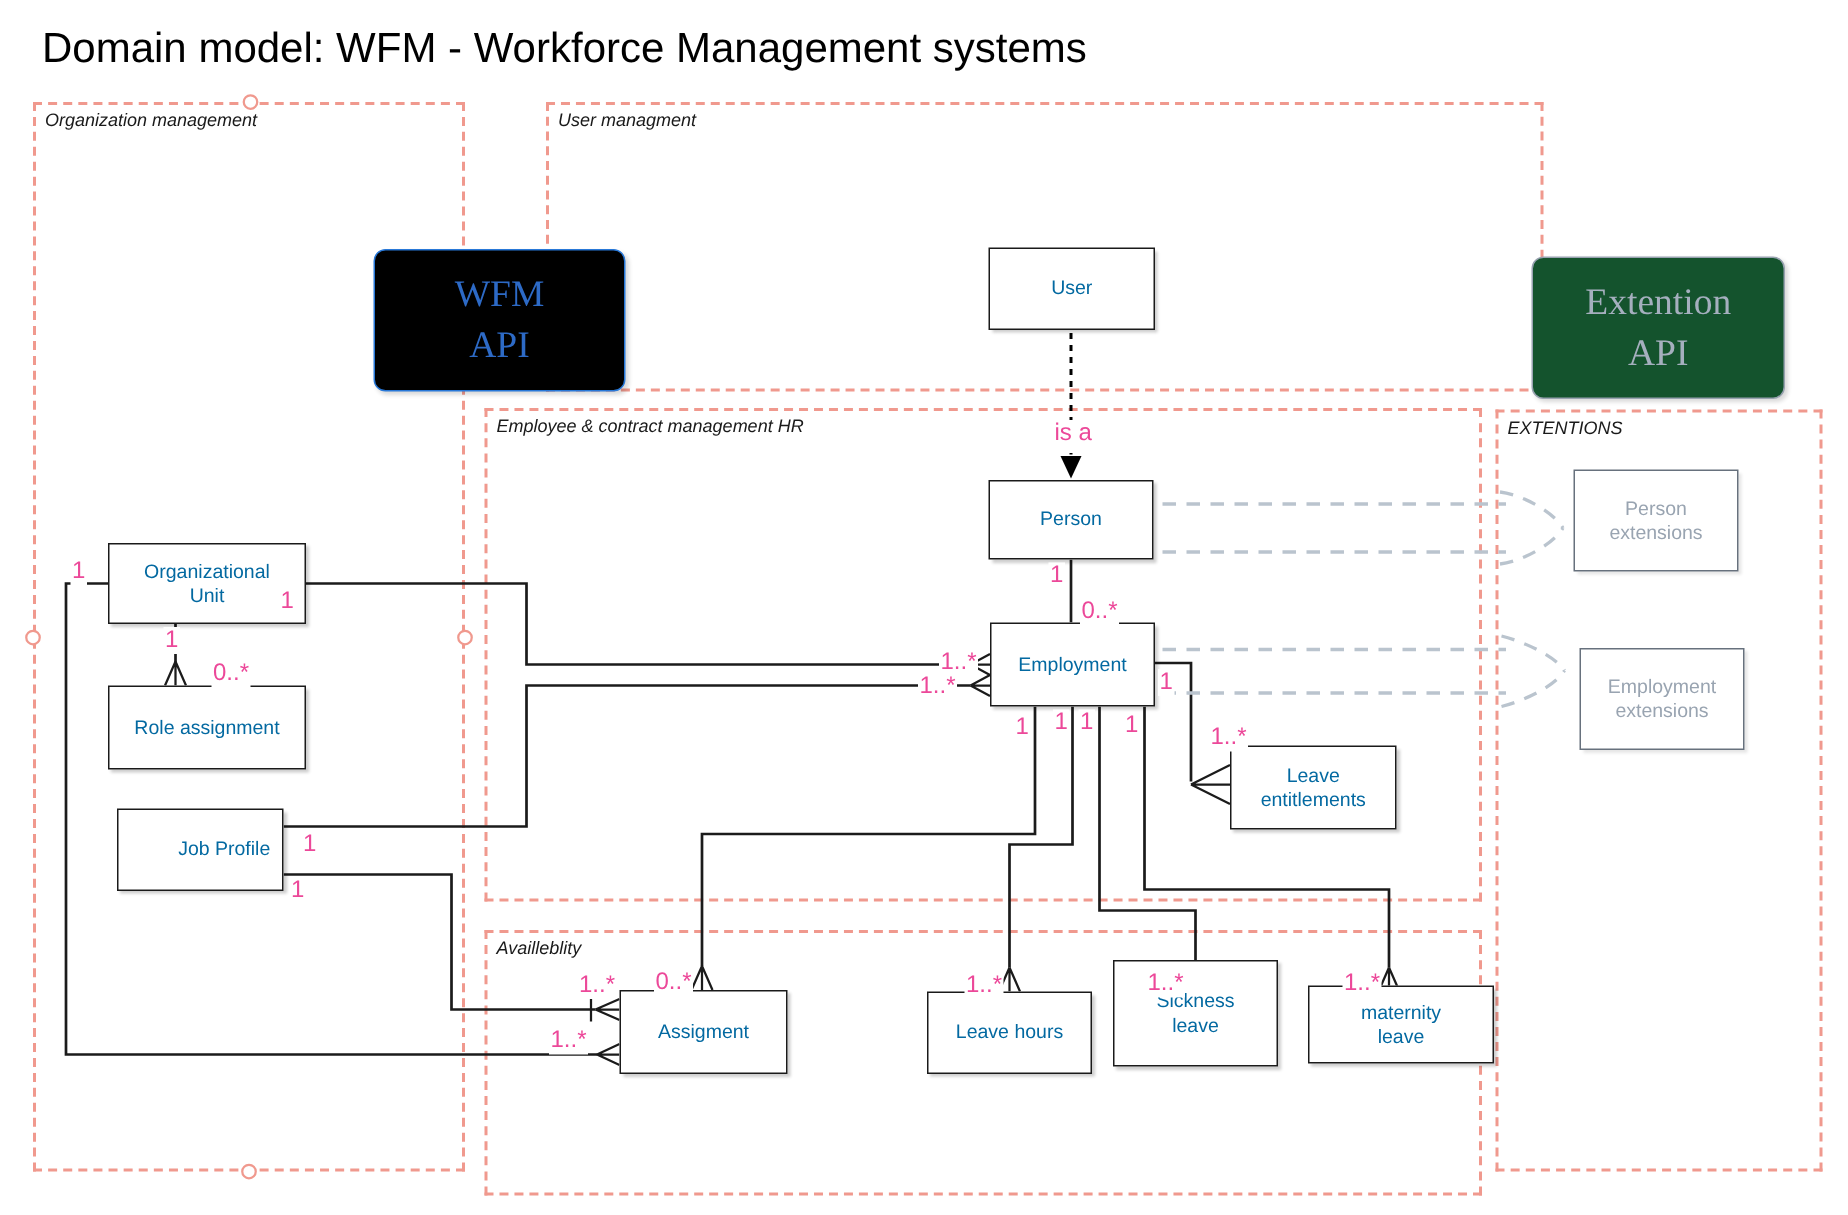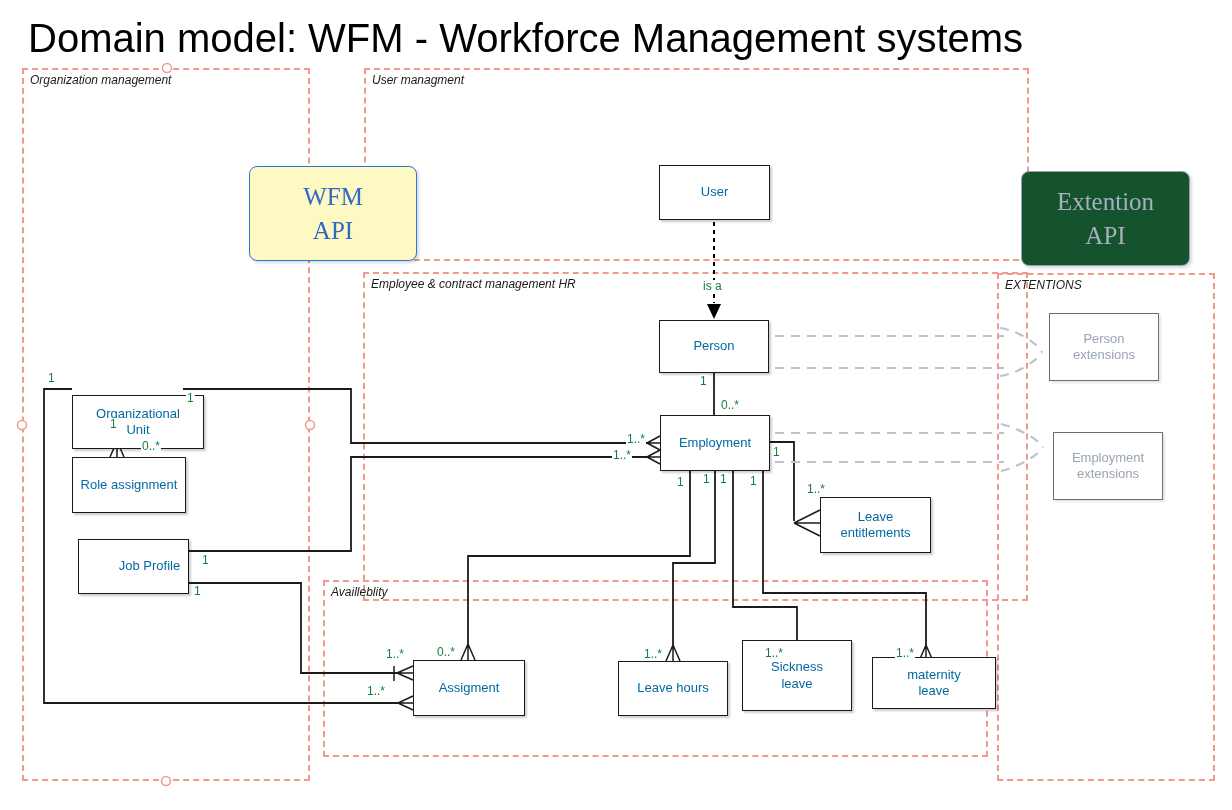--- a/index.html
+++ b/index.html
@@ -1,51 +1,51 @@
 <!DOCTYPE html>
 <html><head>
 <meta charset="utf-8">
 <style>
   html,body{margin:0;padding:0;background:#ffffff;}
   .canvas{position:relative;width:1232px;height:810px;background:#ffffff;
           font-family:"Liberation Sans",sans-serif;overflow:hidden;}
-  .title{position:absolute;left:28px;top:16px;font-size:40px;color:#000;white-space:nowrap;}
+  .title{position:absolute;left:28px;top:16px;font-size:28px;color:#000;white-space:nowrap;}
   .container{position:absolute;border:2px dashed #f0998e;box-sizing:border-box;z-index:1;}
   .container-label{position:absolute;left:6px;top:3px;font-style:italic;font-size:12px;color:#1a1a1a;white-space:nowrap;}
   .connectors{position:absolute;left:0;top:0;z-index:2;}
   .entity{position:absolute;background:#ffffff;border:1.6px solid #1a1a1a;
           box-shadow:2px 2px 2px rgba(0,0,0,0.20);box-sizing:border-box;
           display:flex;align-items:center;justify-content:center;text-align:center;
           font-size:13px;color:#0369a1;white-space:pre-line;line-height:1.25;z-index:3;}
   .entity.ghost{border:1.4px solid #67717d;color:#99a4b1;box-shadow:2px 2px 2px rgba(0,0,0,0.10);}
   .api-box{position:absolute;border-radius:8px;box-sizing:border-box;
            display:flex;align-items:center;justify-content:center;text-align:center;
            font-family:"Liberation Serif",serif;font-size:25px;white-space:pre-line;
            line-height:1.35;box-shadow:2px 2px 3px rgba(0,0,0,0.15);z-index:3;}
-  .mult-label{position:absolute;font-size:12px;color:#15803d;background:#ffffff;
+  .mult-label{position:absolute;font-size:16px;color:#ec4899;background:#ffffff;
               padding:0 1px;line-height:1.1;z-index:4;white-space:nowrap;}
 </style>
 </head>
 <body>
 
 <div class="canvas">
 
   <div class="title">Domain model: WFM - Workforce Management systems</div>
 
   <div id="container-layer">
       <div class="container" style="left: 22px; top: 68px; width: 288px; height: 713px;">
         <span class="container-label">Organization management</span>
       </div>
       <div class="container" style="left: 323px; top: 68px; width: 665px; height: 193px; margin-left: 41px;">
         <span class="container-label">User managment</span>
       </div>
-      <div class="container" style="left: 323px; top: 272px; width: 665px; height: 329px; margin-left: 40px;">
+      <div class="container" style="left: 323px; top: 272px; width: 665px; height: 329px;">
         <span class="container-label">Employee &amp; contract management HR</span>
       </div>
-      <div class="container" style="left: 323px; top: 580px; width: 665px; height: 177px;">
+      <div class="container" style="left: 323px; top: 620px; width: 665px; height: 177px;">
         <span class="container-label">Availleblity</span>
       </div>
       <div class="container" style="left: 997px; top: 273px; width: 218px; height: 508px;">
         <span class="container-label">EXTENTIONS</span>
       </div>
     </div>
 
   <svg class="connectors" width="1232" height="810">
     <g stroke="#1b1b1b" stroke-width="1.8" fill="none">
       <path d="M183,389 H351 V443 H647"></path>
@@ -85,37 +85,37 @@
       <circle cx="166" cy="781" r="4.5"></circle>
       <circle cx="22" cy="425" r="4.5"></circle>
       <circle cx="310" cy="425" r="4.5"></circle>
     </g>
   </svg>
 
   <div id="node-layer">
       <div class="entity" style="left: 659px; top: 165px; width: 111px; height: 55px;">User</div>
       <div class="entity" style="left: 659px; top: 320px; width: 110px; height: 53px;">Person</div>
       <div class="entity" style="left: 660px; top: 415px; width: 110px; height: 56px;">Employment</div>
-      <div class="entity" style="left: 72px; top: 362px; width: 132px; height: 54px; margin-top: 33px;">Organizational
+      <div class="entity" style="left: 72px; top: 362px; width: 132px; height: 54px;">Organizational
 Unit</div>
-      <div class="entity" style="left: 72px; top: 457px; width: 114px; height: 56px;">Role assignment</div>
+      <div class="entity" style="left: 72px; top: 457px; width: 132px; height: 56px;">Role assignment</div>
       <div class="entity" style="left: 78px; top: 539px; width: 111px; height: 55px; padding-left: 32px;">Job Profile</div>
       <div class="entity" style="left: 820px; top: 497px; width: 111px; height: 56px;">Leave
 entitlements</div>
       <div class="entity" style="left: 413px; top: 660px; width: 112px; height: 56px;">Assigment</div>
       <div class="entity" style="left: 618px; top: 661px; width: 110px; height: 55px;">Leave hours</div>
       <div class="entity" style="left: 742px; top: 640px; width: 110px; height: 71px;">Sickness
 leave</div>
       <div class="entity" style="left: 872px; top: 657px; width: 124px; height: 52px;">maternity
 leave</div>
       <div class="entity ghost" style="left: 1049px; top: 313px; width: 110px; height: 68px;">Person
 extensions</div>
       <div class="entity ghost" style="left: 1053px; top: 432px; width: 110px; height: 68px;">Employment
 extensions</div>
-      <div class="api-box" style="left: 249px; top: 166px; width: 168px; height: 95px; background: #fef9c3; border: 1.6px solid rgb(40, 120, 216); color: rgb(45, 106, 198);">WFM
+      <div class="api-box" style="left: 249px; top: 166px; width: 168px; height: 95px; background: #000000; border: 1.6px solid rgb(40, 120, 216); color: rgb(45, 106, 198);">WFM
 API</div>
       <div class="api-box" style="left: 1021px; top: 171px; width: 169px; height: 95px; background: #14532d; border: 1.6px solid rgb(152, 162, 176); color: rgb(165, 175, 190);">Extention
 API</div>
     </div>
   <div id="label-layer">
       <div class="mult-label" style="left: 47px; top: 372px;">1</div>
       <div class="mult-label" style="left: 186px; top: 392px;">1</div>
       <div class="mult-label" style="left: 109px; top: 418px;">1</div>
       <div class="mult-label" style="left: 141px; top: 440px;">0..*</div>
       <div class="mult-label" style="left: 201px; top: 554px;">1</div>

